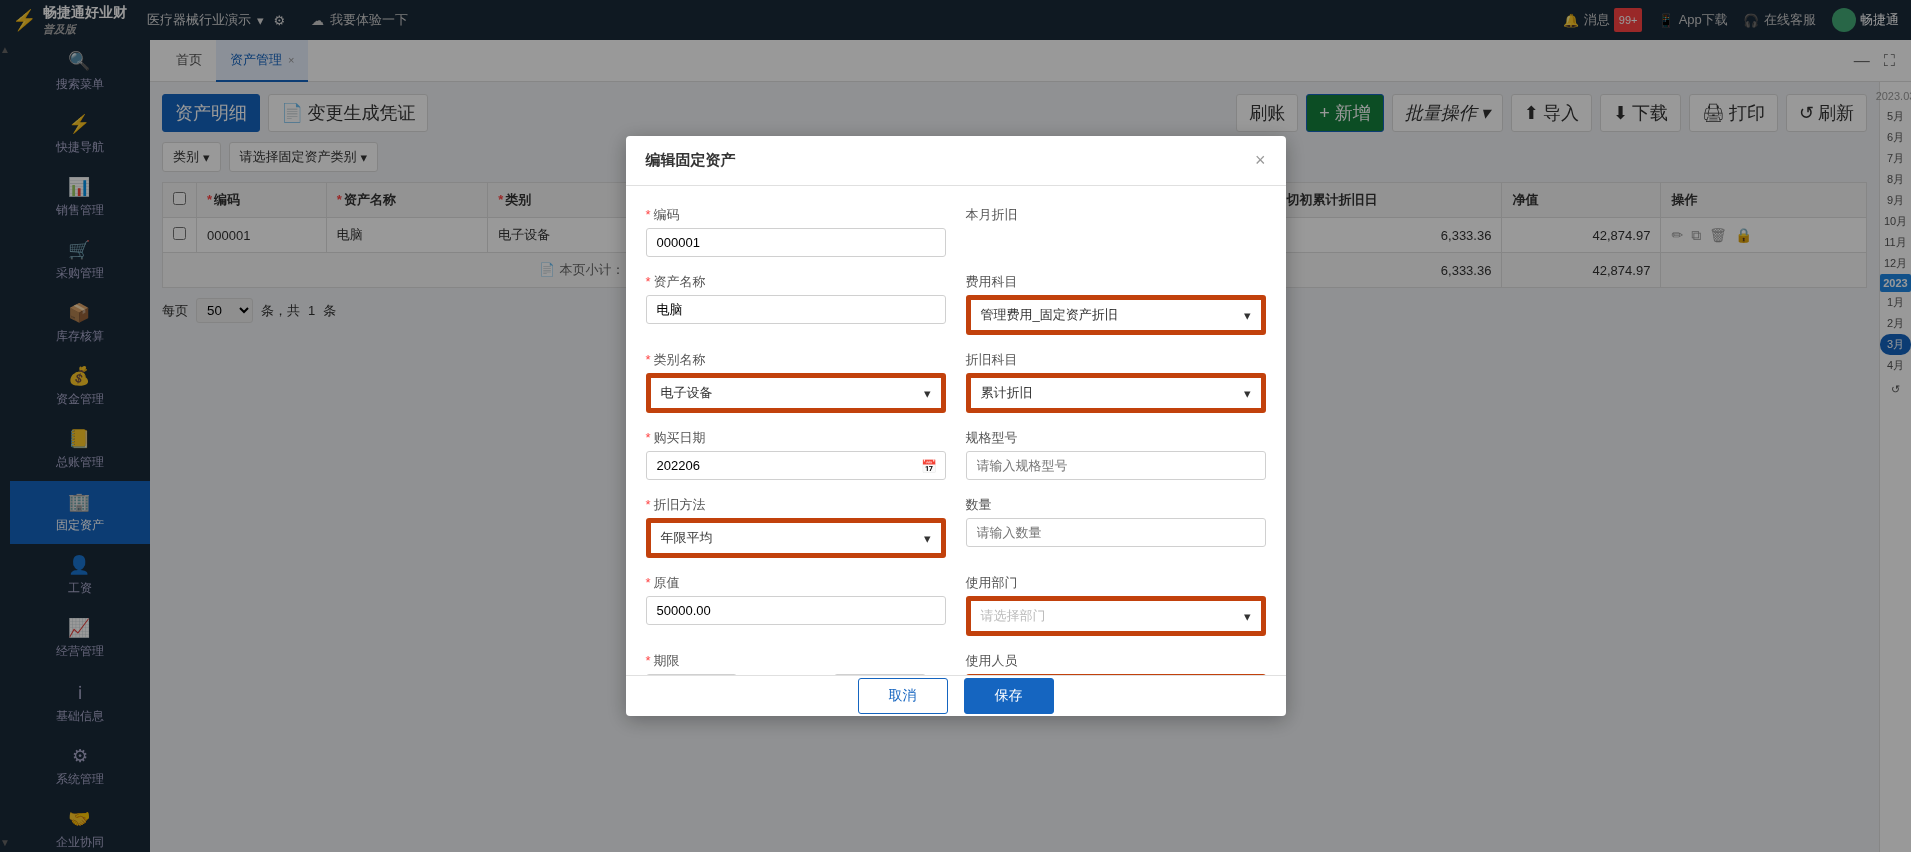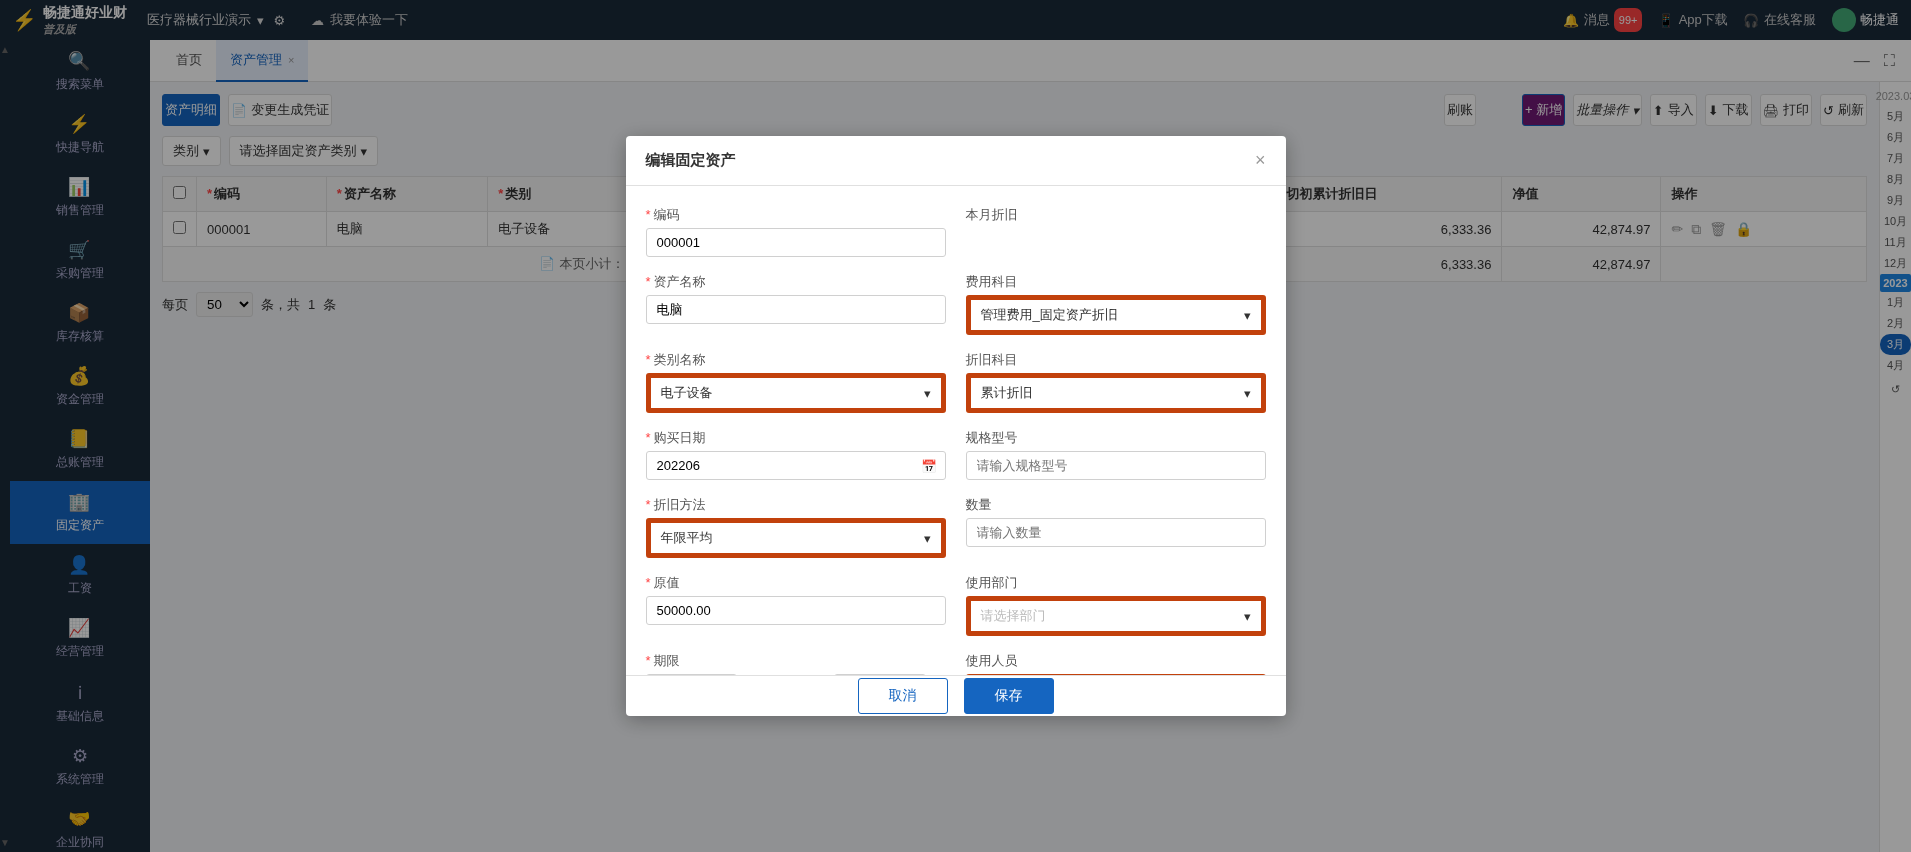--- a/index.html
+++ b/index.html
@@ -5,21 +5,21 @@
     * { box-sizing: border-box; margin: 0; padding: 0; }
     body { font-family: 'Microsoft YaHei', Arial, sans-serif; font-size: 13px; background: #f0f2f5; color: #333; overflow: hidden; }
 
     
     .app-container { display: flex; flex-direction: column; height: 852px; width: 1911px; }
     .top-bar { height: 40px; background: #1a2a3a; display: flex; align-items: center; padding: 0 12px; gap: 10px; flex-shrink: 0; }
     .top-bar-logo { color: #fff; font-size: 14px; font-weight: bold; display: flex; align-items: center; gap: 6px; }
     .top-bar-logo .edition { font-size: 11px; color: #aaa; display: block; font-style: italic; }
     .top-bar-title { color: #ddd; font-size: 13px; display: flex; align-items: center; gap: 6px; margin-left: 10px; }
     .top-bar-right { margin-left: auto; display: flex; align-items: center; gap: 16px; color: #ccc; font-size: 13px; }
-    .badge-red { background: #f44; color: #fff; border-radius: 7px; padding: 6px 5px; font-size: 11px; }
+    .badge-red { background: #f44; color: #fff; border-radius: 2px; padding: 6px 5px; font-size: 11px; }
     .top-bar-right .user-name { color: #fff; }
 
     .main-layout { display: flex; flex: 1; overflow: hidden; }
 
     
     .sidebar { width: 140px; background: #1a2a3a; display: flex; flex-direction: column; flex-shrink: 0; overflow-y: auto; }
     .sidebar-item { display: flex; flex-direction: column; align-items: center; padding: 10px 0; cursor: pointer; color: #aac; font-size: 12px; gap: 4px; }
     .sidebar-item.active { background: #1565c0; color: #fff; }
     .sidebar-item .icon { font-size: 18px; }
     .scroll-arrow { color: #666; font-size: 10px; cursor: pointer; }
@@ -33,23 +33,23 @@
     .tab.active { color: #1565c0; border-bottom: 2px solid #1565c0; background: #e8f0fe; }
     .tab-close { font-size: 11px; color: #999; cursor: pointer; }
     .tab-bar-actions { margin-left: auto; display: flex; gap: 6px; }
     .tab-bar-btn { background: none; border: none; cursor: pointer; font-size: 16px; color: #666; padding: 4px; }
 
     
     .page-content { flex: 1; padding: 12px; overflow: auto; }
 
     
     .toolbar { display: flex; align-items: center; gap: 8px; margin-bottom: 10px; }
-    .toolbar-btn { padding: 6px 2px; border-radius: 3px; border: 1px solid #ddd; background: #fff; cursor: pointer; font-size: 13px; color: #333; display: flex; align-items: center; gap: 4px; }
+    .toolbar-btn { padding: 6px 12px; border-radius: 3px; border: 1px solid #ddd; background: #fff; cursor: pointer; font-size: 18px; color: #333; display: flex; align-items: center; gap: 4px; }
     .toolbar-btn.active { background: #1565c0; color: #fff; border-color: #1565c0; }
-    .btn-blue { background: #701a75; color: #fff; border-color: #1565c0; margin-left: 38px; }
+    .btn-blue { background: #15803d; color: #fff; border-color: #1565c0; }
     .btn-dropdown { display: flex; align-items: center; gap: 4px; font-style: italic; }
 
     
     .filter-row { display: flex; align-items: center; gap: 8px; margin-bottom: 10px; }
     .filter-select { padding: 5px 10px; border: 1px solid #ddd; border-radius: 3px; background: #fff; font-size: 13px; display: flex; align-items: center; gap: 4px; cursor: pointer; }
 
     
     .data-table { width: 100%; background: #fff; border-collapse: collapse; font-size: 13px; }
     .data-table th { background: #f5f5f5; border: 1px solid #e0e0e0; padding: 8px 10px; text-align: left; white-space: nowrap; }
     .data-table td { border: 1px solid #e0e0e0; padding: 8px 10px; white-space: nowrap; }

